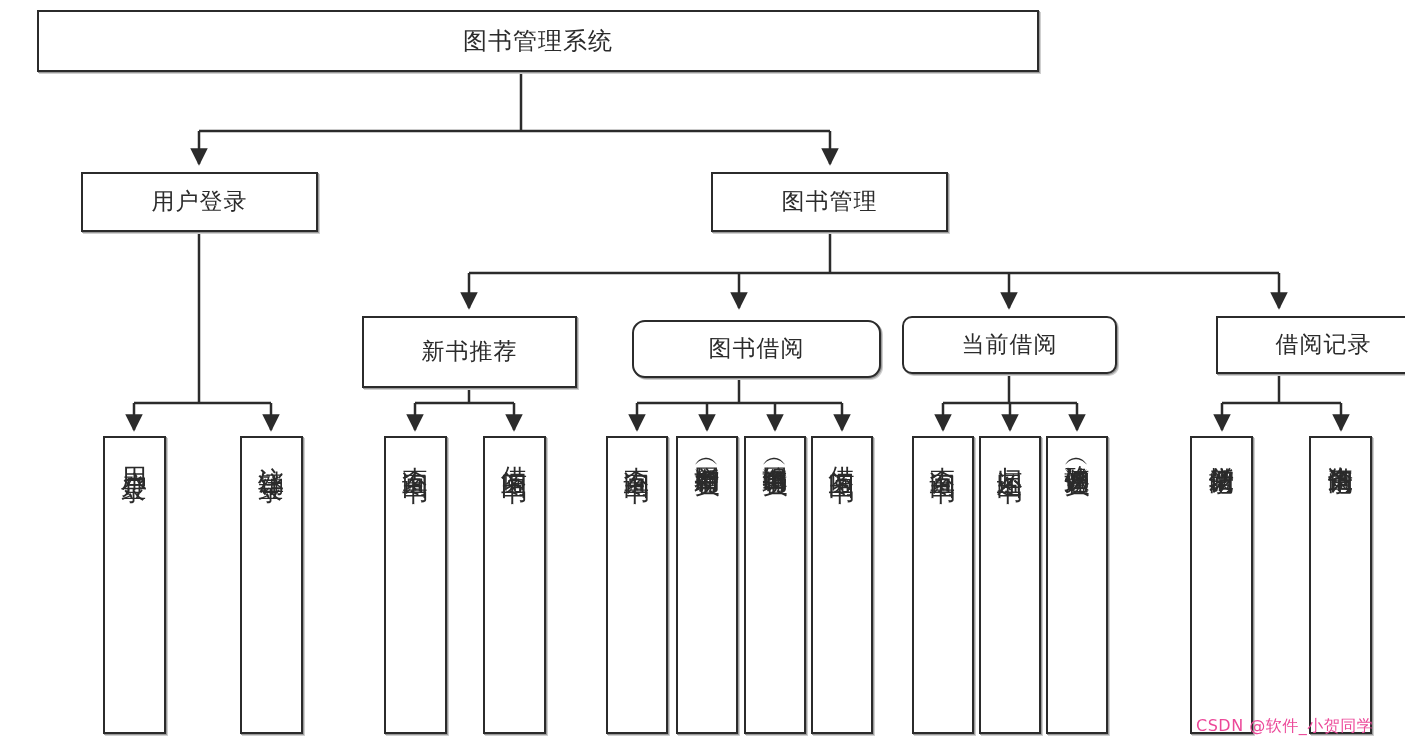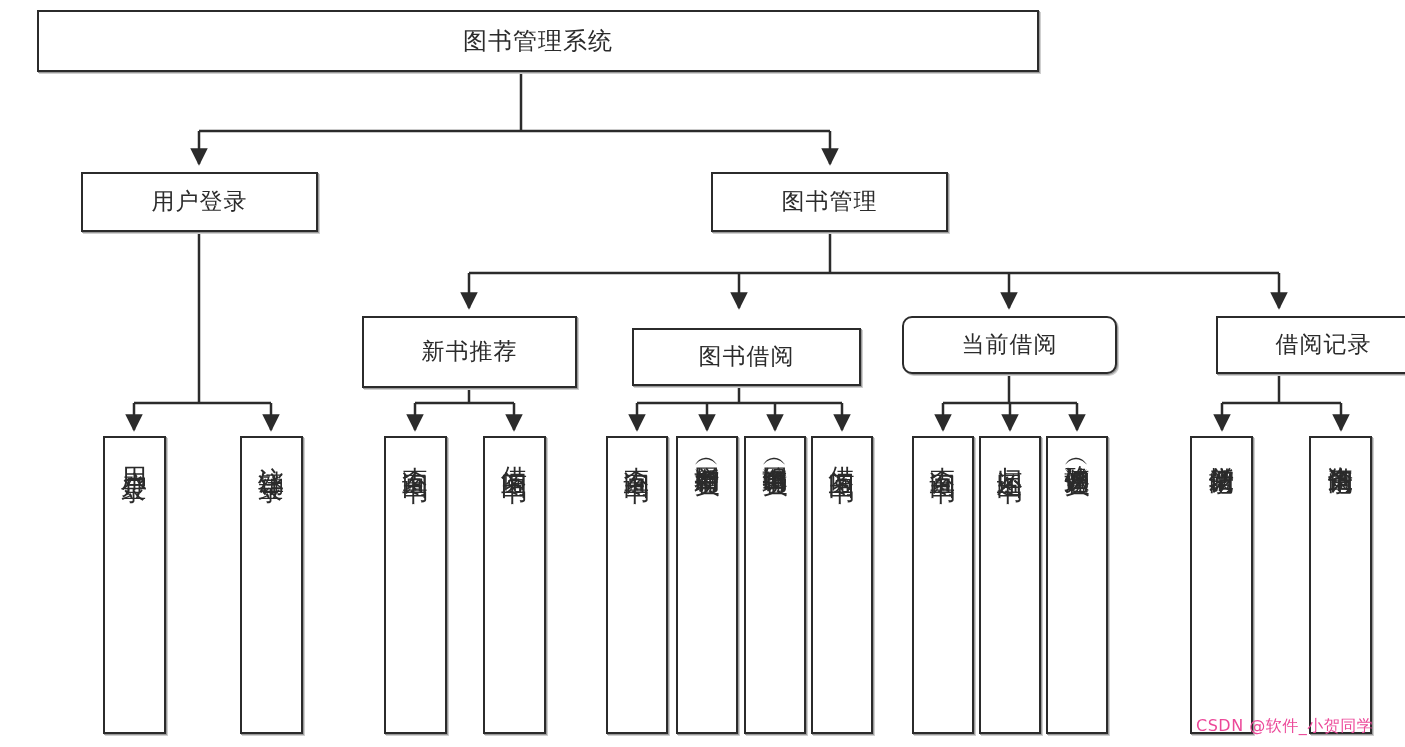--- a/index.html
+++ b/index.html
@@ -139,21 +139,21 @@
   <div class="node horiz" style="left:81px; top:172px; width:237px; height:60px;">
     <span class="node-label">用户登录</span>
   </div>
   <div class="node horiz" style="left:711px; top:172px; width:237px; height:60px;">
     <span class="node-label">图书管理</span>
   </div>
 
   <div class="node horiz" style="left:362px; top:316px; width:215px; height:72px;">
     <span class="node-label">新书推荐</span>
   </div>
-  <div class="node horiz" style="left:632px; top:328px; width:229px; height:58px;">
+  <div class="node horiz" style="left:632px; top:320px; width:249px; height:58px;border-radius:13px;">
     <span class="node-label">图书借阅</span>
   </div>
   <div class="node horiz" style="left:902px; top:316px; width:215px; height:58px;border-radius:10px;">
     <span class="node-label">当前借阅</span>
   </div>
   <div class="node horiz" style="left:1172px; top:316px; width:215px; height:58px;margin-left:44px;">
     <span class="node-label">借阅记录</span>
   </div>
 
   <div class="node vert" style="left:103px; top:436px; width:63px; height:298px;">

